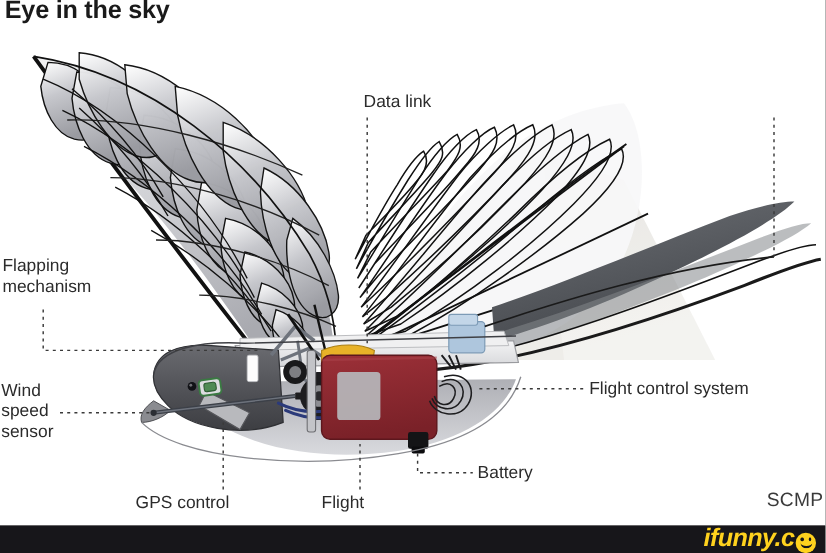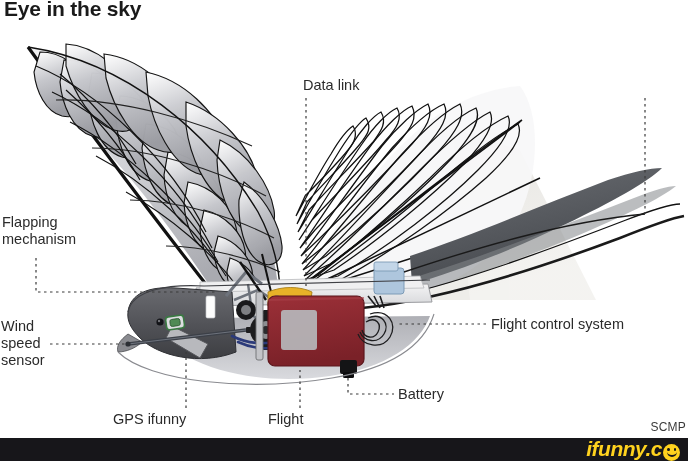--- a/index.html
+++ b/index.html
@@ -52,22 +52,22 @@
   #lbl-flapping       { left: 2px;   top: 214px; }
   #lbl-wind           { left: 1px;   top: 318px; }
   #lbl-flight-control { left: 491px; top: 316px; }
   #lbl-gps            { left: 113px; top: 411px; }
   #lbl-battery        { left: 268px; top: 411px; }
   #lbl-camera         { left: 398px; top: 386px; }
 
   .credit {
     position: absolute;
     right: 2px;
-    top: 420px;
-    font-size: 12px;
+    top: 409px;
+    font-size: 16px;
     color: #3a3a3a;
     letter-spacing: 0.2px;
   }
 
   #footer-bar {
     position: absolute;
     left: 0;
     top: 438px;
     width: 688px;
     height: 23px;
@@ -386,21 +386,21 @@
 
     <div class="title">Eye in the sky</div>
 
     <div class="callout" id="lbl-data-link">Data link</div>
     <div class="callout" id="lbl-flapping">Flapping
 mechanism</div>
     <div class="callout" id="lbl-wind">Wind
 speed
 sensor</div>
     <div class="callout" id="lbl-flight-control">Flight control system</div>
-    <div class="callout" id="lbl-gps">GPS ifunny</div>
+    <div class="callout" id="lbl-gps">GPS control</div>
     <div class="callout" id="lbl-battery">Flight</div>
     <div class="callout" id="lbl-camera">Battery</div>
 
     <div class="credit">SCMP</div>
   </div>
 
   <div id="footer-bar"></div>
 
   <div id="watermark">
     <span>ifunny.c</span>

